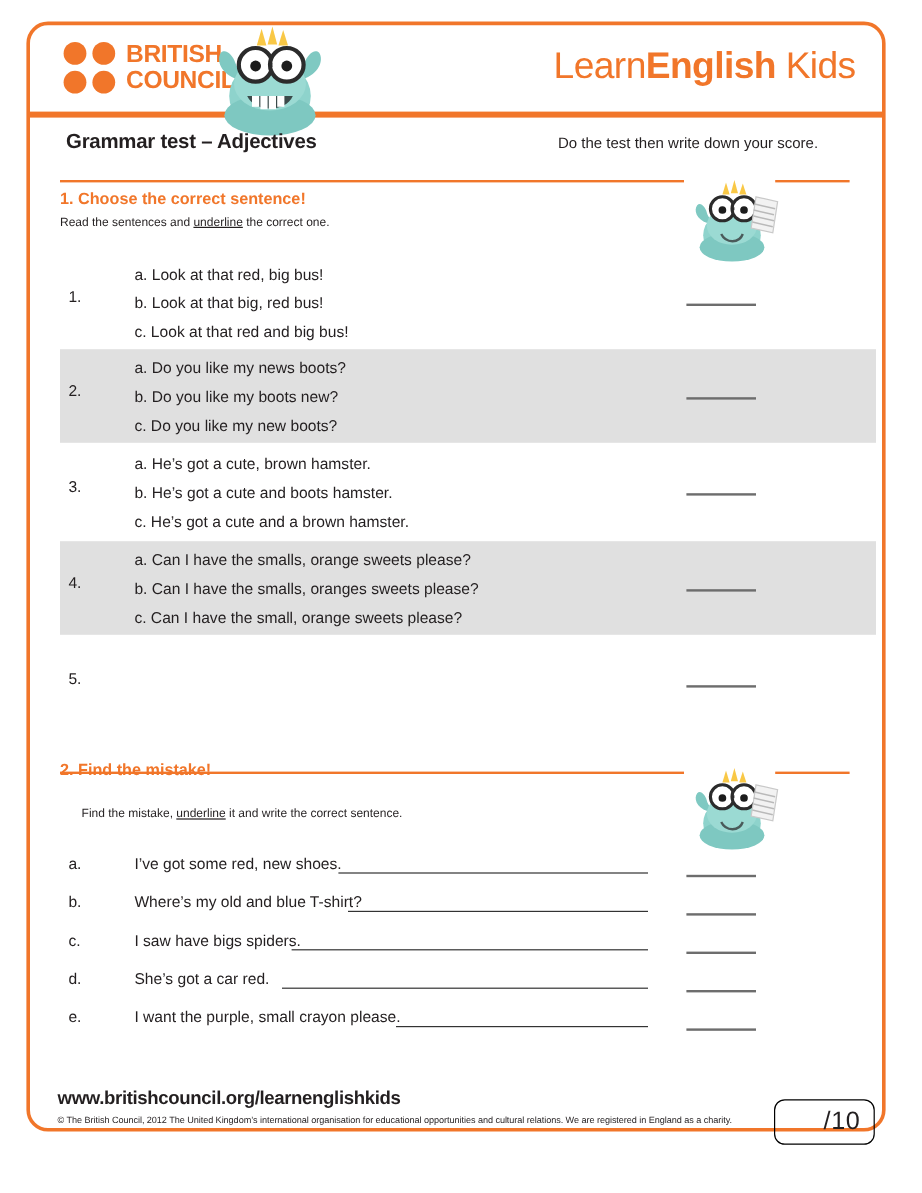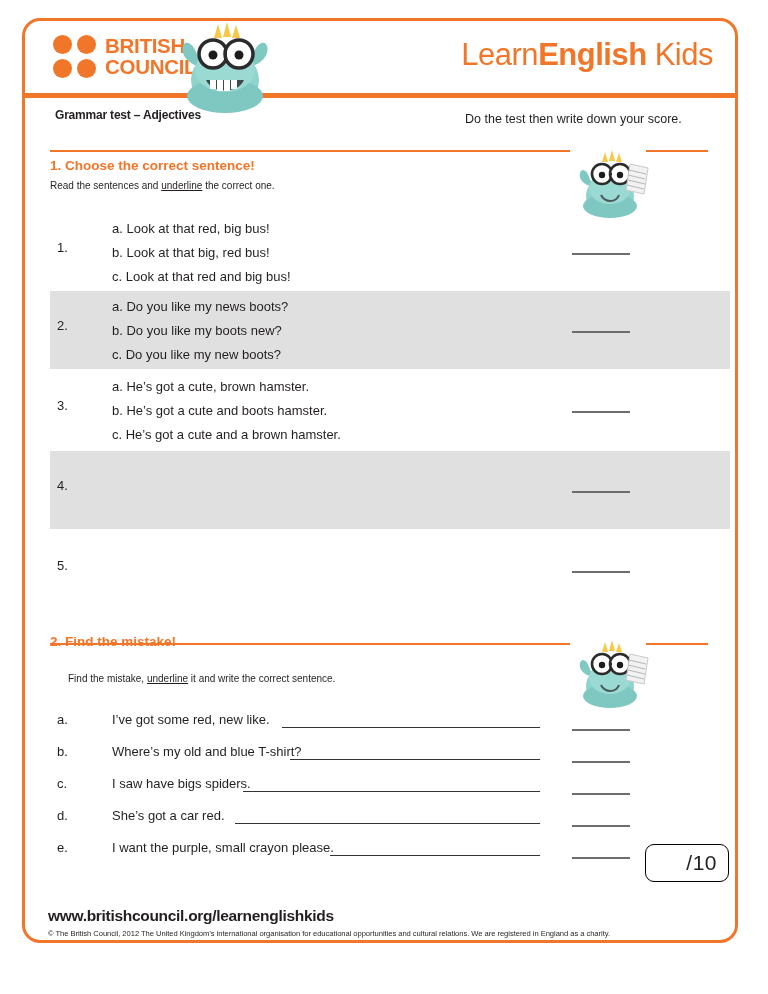--- a/index.html
+++ b/index.html
@@ -96,21 +96,21 @@
     position: absolute;
     left: 25px;
     top: 104px;
     width: 710px;
     height: 34px;
   }
   .doc-title {
     position: absolute;
     left: 30px;
     top: 4px;
-    font-size: 12px;
+    font-size: 17px;
     font-weight: bold;
     letter-spacing: -0.2px;
   }
   .doc-subtitle {
     position: absolute;
     left: 440px;
     top: 8px;
     font-size: 12.5px;
     white-space: nowrap;
   }
@@ -206,21 +206,21 @@
     top: 21px;
     width: 58px;
     height: 0;
     border-bottom: 2px solid #6d6d6d;
   }
 
   
   .score-box {
     position: absolute;
     left: 645px;
-    top: 844px;
+    top: 916px;
     width: 84px;
     height: 38px;
     border: 1.6px solid #000000;
     border-radius: 9px;
     box-sizing: border-box;
     font-size: 21px;
     text-align: right;
     padding-right: 11px;
     line-height: 36px;
     letter-spacing: 0.5px;
@@ -358,20 +358,25 @@
   <div class="qopts">
     <div class="qopt">a. He’s got a cute, brown hamster.</div>
     <div class="qopt">b. He’s got a cute and boots hamster.</div>
     <div class="qopt">c. He’s got a cute and a brown hamster.</div>
   </div>
   <div class="qline"></div>
 </div>
 
 <div class="qblock shaded" style="top:451px;">
   <div class="qnum">4.</div>
+  <div class="qopts">
+    <div class="qopt">a. Can I have the smalls, orange sweets please?</div>
+    <div class="qopt">b. Can I have the smalls, oranges sweets please?</div>
+    <div class="qopt">c. Can I have the small, orange sweets please?</div>
+  </div>
   <div class="qline"></div>
 </div>
 
 <div class="qblock" style="top:531px;">
   <div class="qnum">5.</div>
   <div class="qline"></div>
 </div>
 
 <div class="sec-rule left" style="top:643px;"></div>
 <div class="sec-rule right" style="top:643px;"></div>
@@ -398,21 +403,21 @@
   <line x1="55" y1="37" x2="72" y2="41" stroke="#b9b9b9" stroke-width="1.2"></line>
 </svg>
 
 <div class="sec-heading" style="top:634px;">2. Find the mistake!</div>
 <div class="sec-instr" style="top:673px;margin-left:18px;">
   <span>Find the mistake, </span><u>underline</u><span> it and write the correct sentence.</span>
 </div>
 
 <div class="item-row" style="top:708px;">
   <div class="item-letter">a.</div>
-  <div class="item-text">I’ve got some red, new like.</div>
+  <div class="item-text">I’ve got some red, new shoes.</div>
   <div class="item-fill" style="left:232px; width:258px;"></div>
   <div class="item-score"></div>
 </div>
 
 <div class="item-row" style="top:740px;">
   <div class="item-letter">b.</div>
   <div class="item-text">Where’s my old and blue T-shirt?</div>
   <div class="item-fill" style="left:240px; width:250px;"></div>
   <div class="item-score"></div>
 </div>

